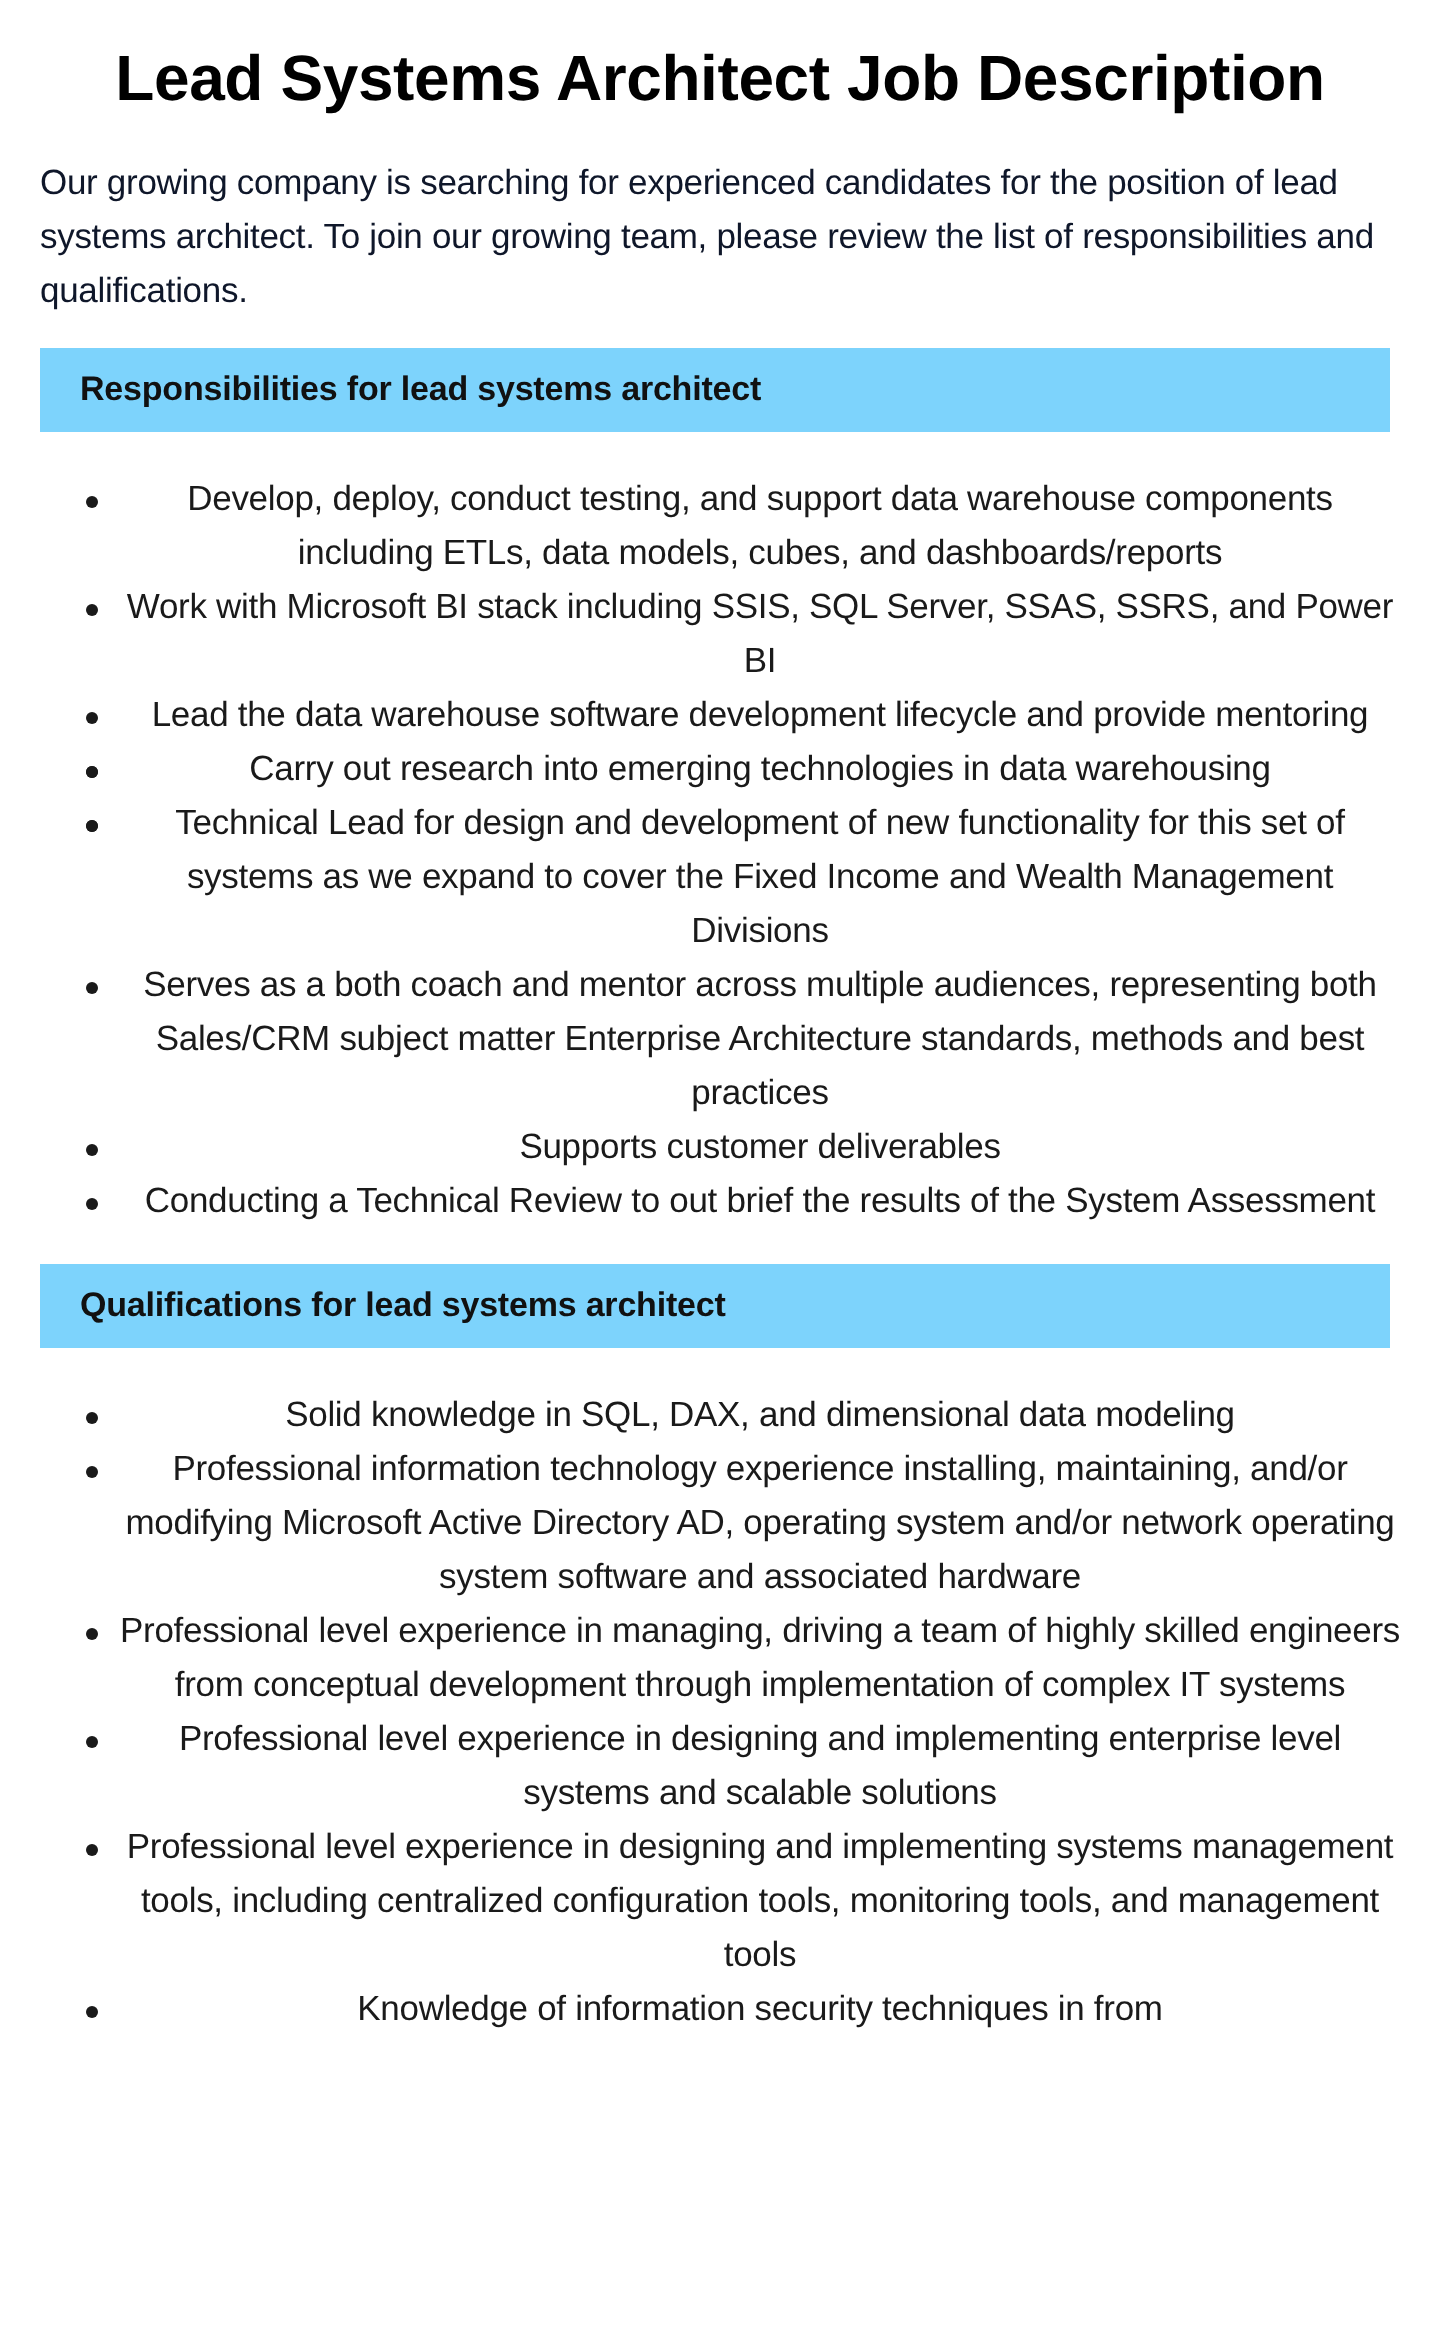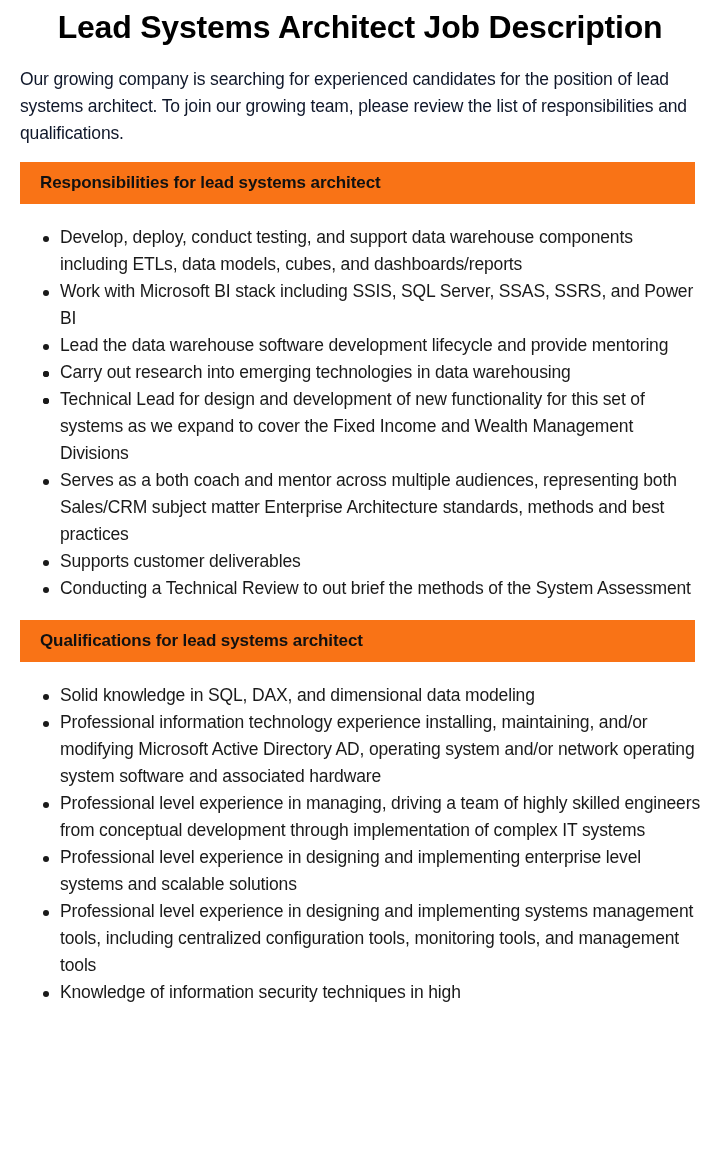--- a/index.html
+++ b/index.html
@@ -8,21 +8,21 @@
       background: #ffffff;
     }
     body {
       width: 720px;
       height: 1164px;
       overflow: hidden;
       font-family: "Liberation Sans", "DejaVu Sans", sans-serif;
       color: #1a1a1a;
     }
     .page {
-      padding: 4px 20px 0 20px;
+      padding: 16px 20px 0 20px;
       box-sizing: border-box;
       width: 720px;
     }
     h1.title {
       margin: 0;
       padding-top: 3px;
       height: 44px;
       line-height: 40px;
       text-align: center;
       font-size: 32px;
@@ -32,35 +32,36 @@
     }
     p.intro {
       margin: 15px 0 1px 0;
       font-size: 17.5px;
       line-height: 27px;
       color: #0f172a;
       letter-spacing: -0.15px;
     }
     .section-header {
       margin-top: 15px;
-      background: #f97316;
+      background: #7dd3fc;
       height: 42px;
       box-sizing: border-box;
       padding-left: 20px;
       line-height: 42px;
       font-size: 17px;
       font-weight: bold;
       color: #111111;
       width: 675px;
       letter-spacing: -0.1px;
     }
     ul.items {
       list-style: none;
       margin: 20px 0 0 0;
       padding: 0;
+      text-align: center;
     }
     ul.items li {
       position: relative;
       padding-left: 40px;
       font-size: 17.5px;
       line-height: 27px;
       color: #1a1a1a;
       letter-spacing: -0.15px;
     }
     ul.items li .bullet {
@@ -88,28 +89,28 @@
     <ul class="items">
       <li><span class="bullet"></span><span>Develop, deploy, conduct testing, and support data warehouse components including ETLs, data models, cubes, and dashboards/reports</span></li>
       <li><span class="bullet"></span><span>Work with Microsoft BI stack including SSIS, SQL Server, SSAS, SSRS, and Power BI</span></li>
       <li><span class="bullet"></span><span>Lead the data warehouse software development lifecycle and provide mentoring</span></li>
       <li><span class="bullet"></span></li>
       <li><span class="bullet"></span><span>Carry out research into emerging technologies in data warehousing</span></li>
       <li><span class="bullet"></span></li>
       <li><span class="bullet"></span><span>Technical Lead for design and development of new functionality for this set of systems as we expand to cover the Fixed Income and Wealth Management Divisions</span></li>
       <li><span class="bullet"></span><span>Serves as a both coach and mentor across multiple audiences, representing both Sales/CRM subject matter Enterprise Architecture standards, methods and best practices</span></li>
       <li><span class="bullet"></span><span>Supports customer deliverables</span></li>
-      <li><span class="bullet"></span><span>Conducting a Technical Review to out brief the methods of the System Assessment</span></li>
+      <li><span class="bullet"></span><span>Conducting a Technical Review to out brief the results of the System Assessment</span></li>
     </ul>
   </div>
 
   <div class="section section-qual">
     <div class="section-header">Qualifications for lead systems architect</div>
     <ul class="items">
       <li><span class="bullet"></span><span>Solid knowledge in SQL, DAX, and dimensional data modeling</span></li>
       <li><span class="bullet"></span><span>Professional information technology experience installing, maintaining, and/or modifying Microsoft Active Directory AD, operating system and/or network operating system software and associated hardware</span></li>
       <li><span class="bullet"></span><span>Professional level experience in managing, driving a team of highly skilled engineers from conceptual development through implementation of complex IT systems</span></li>
       <li><span class="bullet"></span><span>Professional level experience in designing and implementing enterprise level systems and scalable solutions</span></li>
       <li><span class="bullet"></span><span>Professional level experience in designing and implementing systems management tools, including centralized configuration tools, monitoring tools, and management tools</span></li>
-      <li><span class="bullet"></span><span>Knowledge of information security techniques in high</span></li>
+      <li><span class="bullet"></span><span>Knowledge of information security techniques in from</span></li>
     </ul>
   </div>
 </div>
 
 </body></html>

